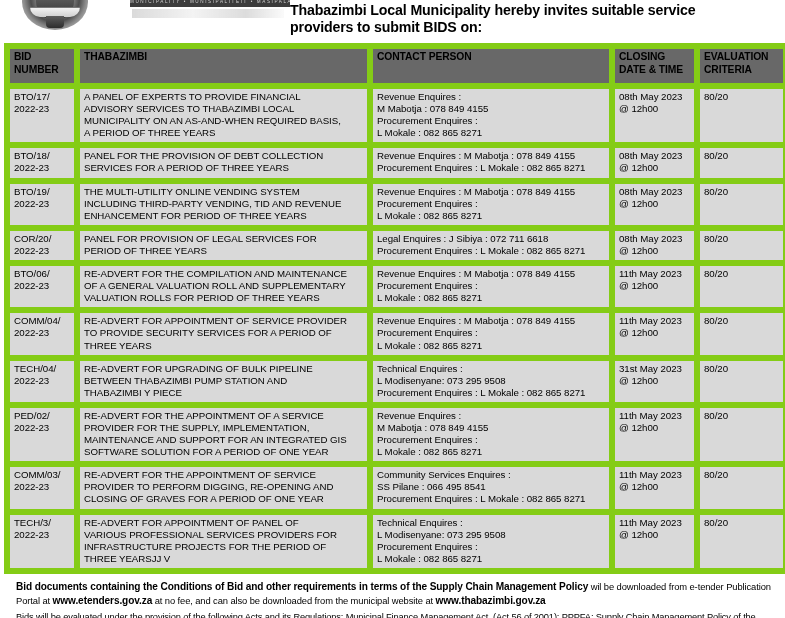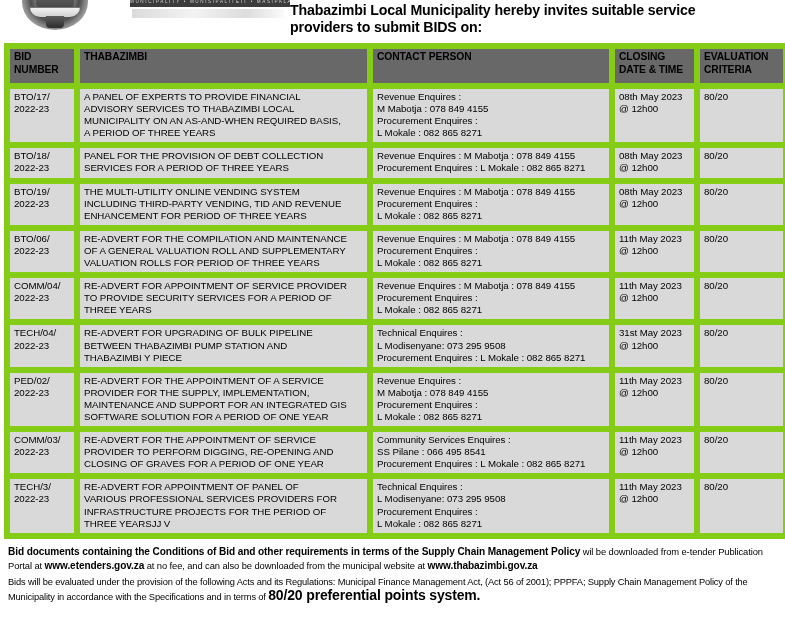--- a/index.html
+++ b/index.html
@@ -149,21 +149,21 @@
   col.c-desc     { width: 293px; }
   col.c-contact  { width: 242px; }
   col.c-close    { width: 85px; }
   col.c-eval     { width: 89px; }
 
   
   .footer {
     margin: 6px 4px 0 4px;
   }
   .footer p {
-    margin: 0 0 3px 4px;
+    margin: 0 0 3px 12px;
   }
   .foot-a {
     font-size: 10.1px;
     line-height: 14px;
     letter-spacing: -0.1px;
   }
   .foot-a b { font-weight: bold; }
   .foot-a .light { font-weight: normal; font-size: 9.4px; }
   .foot-b {
     margin-top: 6px;
@@ -253,20 +253,31 @@
 INCLUDING THIRD-PARTY VENDING, TID AND REVENUE
 ENHANCEMENT FOR PERIOD OF THREE YEARS</td>
           <td>Revenue Enquires : M Mabotja : 078 849 4155
 Procurement Enquires :
 L Mokale : 082 865 8271</td>
           <td>08th May 2023
 @ 12h00</td>
           <td>80/20</td>
         </tr>
         <tr>
+          <td>COR/20/
+2022-23</td>
+          <td>PANEL FOR PROVISION OF LEGAL SERVICES FOR
+PERIOD OF THREE YEARS</td>
+          <td>Legal Enquires : J Sibiya : 072 711 6618
+Procurement Enquires : L Mokale : 082 865 8271</td>
+          <td>08th May 2023
+@ 12h00</td>
+          <td>80/20</td>
+        </tr>
+        <tr>
           <td>BTO/06/
 2022-23</td>
           <td>RE-ADVERT FOR THE COMPILATION AND MAINTENANCE
 OF A GENERAL VALUATION ROLL AND SUPPLEMENTARY
 VALUATION ROLLS FOR PERIOD OF THREE YEARS</td>
           <td>Revenue Enquires : M Mabotja : 078 849 4155
 Procurement Enquires :
  L Mokale : 082 865 8271</td>
           <td>11th May 2023
 @ 12h00</td>

